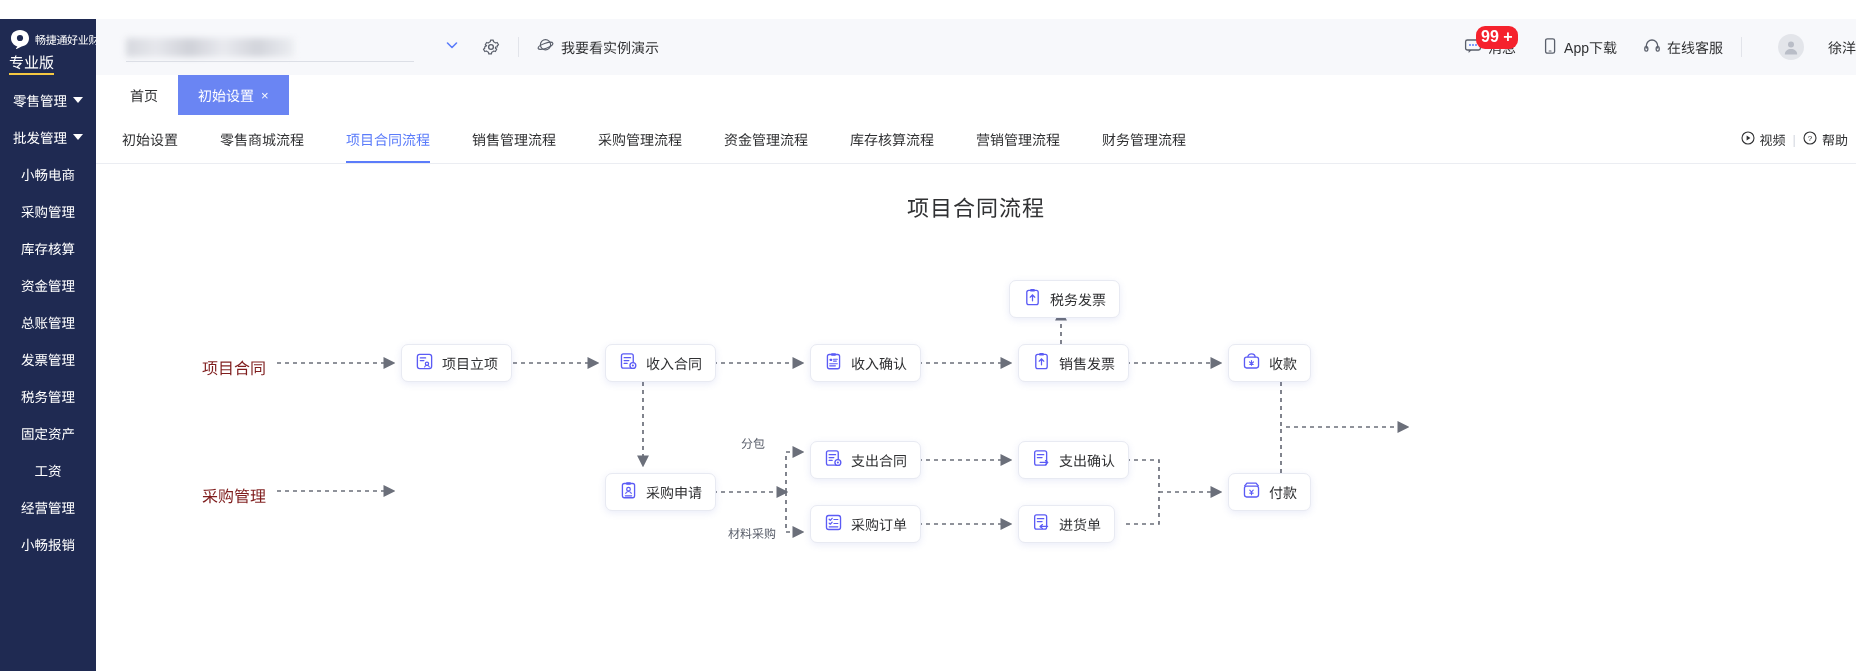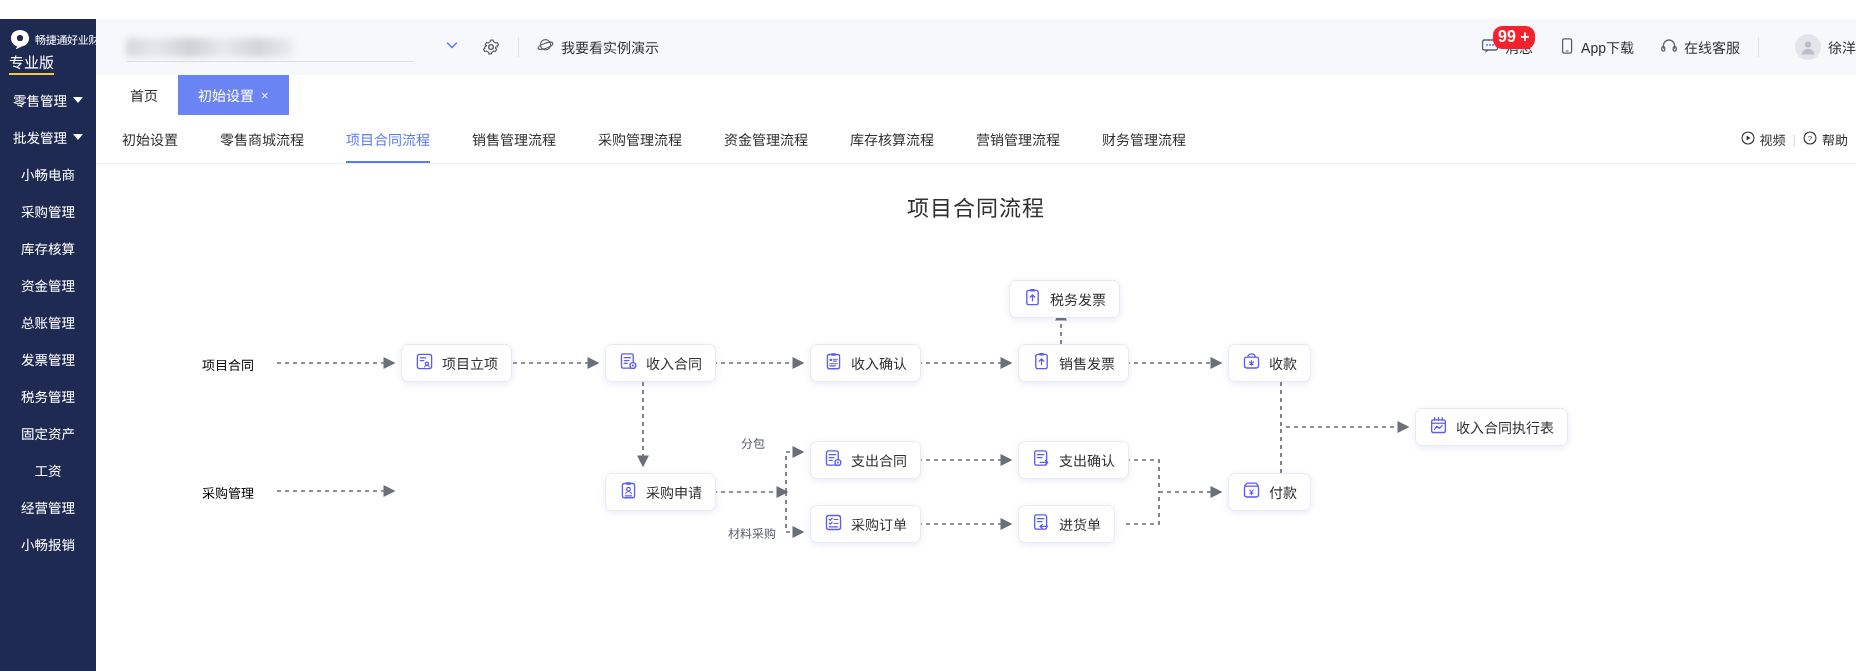--- a/index.html
+++ b/index.html
@@ -47,21 +47,21 @@
   }
   .badge {
     position: absolute; top: -11px; left: 12px;
     background: #f5222d; color: #fff; font-size: 16px; line-height: 1;
     padding: 3px 5px 4px; border-radius: 9px; font-weight: bold; white-space: nowrap;
   }
   .avatar {
     width: 26px; height: 26px; border-radius: 50%; background: #e3e5ea;
     display: flex; align-items: center; justify-content: center; margin-left: 18px;
   }
-  .uname { font-size: 14px; color: #303133; margin-left: 7px; white-space: nowrap; }
+  .uname { font-size: 14px; color: #303133; margin-left: 24px; white-space: nowrap; }
 
   
   .sidebar {
     position: absolute; left: 0; top: 19px; width: 96px; height: 652px;
     background: #1f2a52; z-index: 5;
   }
   .logo-wrap { padding: 9px 0 0 0; height: 56px; }
   .logo-row { display: flex; align-items: center; padding-left: 9px; }
   .logo-mark { width: 22px; height: 22px; flex: none; }
   .logo-text {
@@ -124,21 +124,21 @@
     position: absolute; left: 96px; top: 164px; width: 1760px; height: 507px;
     background: #ffffff;
   }
   .flow-title {
     position: absolute; left: 0; right: 0; top: 26px;
     text-align: center; font-size: 22px; color: #303133; letter-spacing: 1px;
   }
   .diagram { position: absolute; left: 0; top: 0; width: 1760px; height: 507px; }
 
   .rowlabel {
-    position: absolute; font-size: 13px; color: #000000; white-space: nowrap;
+    position: absolute; font-size: 16px; color: #7f1d1d; white-space: nowrap;
   }
   .node {
     position: absolute; height: 38px; background: #ffffff;
     border: 1px solid #e8eaf2; border-radius: 7px;
     box-shadow: 0 2px 7px rgba(90,110,200,0.13);
     display: flex; align-items: center; gap: 8px; padding: 0 13px;
     font-size: 14px; color: #303133; white-space: nowrap; cursor: pointer;
   }
   .node svg { flex: none; }
   .edge-label {
@@ -467,31 +467,20 @@
         <span>
           <svg width="19" height="19" viewBox="0 0 20 20">
               <rect x="2.6" y="5.4" width="14.8" height="11.4" rx="2.2" fill="none" stroke="#5b5bf5" stroke-width="1.4"></rect>
               <path d="M6.2 5.4 C6.2 3 8 2 10 2 s3.8 1 3.8 3.4" fill="none" stroke="#5b5bf5" stroke-width="1.4"></path>
               <path d="M10 9 L10 14 M7.9 10.4 L10 12.6 L12.1 10.4 M8.2 13.2 H11.8" stroke="#5b5bf5" stroke-width="1.2" stroke-linecap="round" fill="none"></path>
             </svg>
         </span>
         <span>收款</span>
       </div>
 
-      <div class="node" style="left:1319px; top:244px;">
-        <span>
-          <svg width="19" height="19" viewBox="0 0 20 20">
-              <rect x="2.8" y="4" width="14.4" height="13.4" rx="2" fill="none" stroke="#5b5bf5" stroke-width="1.4"></rect>
-              <path d="M2.8 7.6 H17.2" stroke="#5b5bf5" stroke-width="1.3"></path>
-              <path d="M6 1.8 V4.6 M10 1.8 V4.6 M14 1.8 V4.6" stroke="#5b5bf5" stroke-width="1.3" stroke-linecap="round"></path>
-              <path d="M5.8 14 L8.4 10.8 L11 13 L14 9.8" fill="none" stroke="#5b5bf5" stroke-width="1.3" stroke-linecap="round" stroke-linejoin="round"></path>
-            </svg>
-        </span>
-        <span>收入合同执行表</span>
-      </div>
 
       <div class="node" style="left:714px; top:277px;">
         <span>
           <svg width="19" height="19" viewBox="0 0 20 20">
               <rect x="2.6" y="2" width="12.4" height="15" rx="2" fill="none" stroke="#5b5bf5" stroke-width="1.4"></rect>
               <path d="M5.4 6 H12.2 M5.4 9 H10.4 M5.4 12 H8.6" stroke="#5b5bf5" stroke-width="1.3" stroke-linecap="round"></path>
               <circle cx="14.6" cy="14.2" r="3.1" fill="#ffffff" stroke="#5b5bf5" stroke-width="1.4"></circle>
               <circle cx="14.6" cy="14.2" r="1.1" fill="#5b5bf5"></circle>
             </svg>
         </span>

